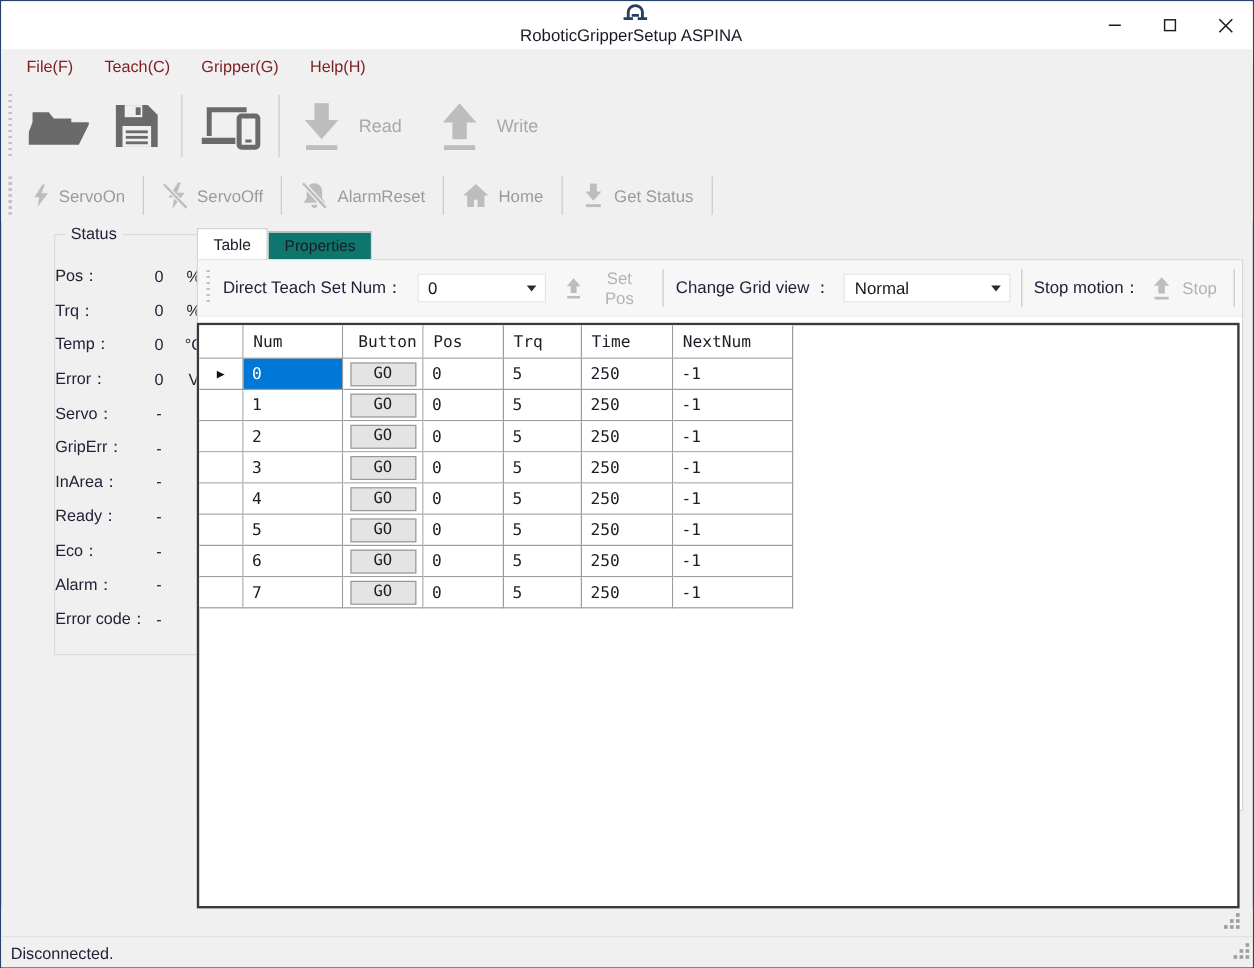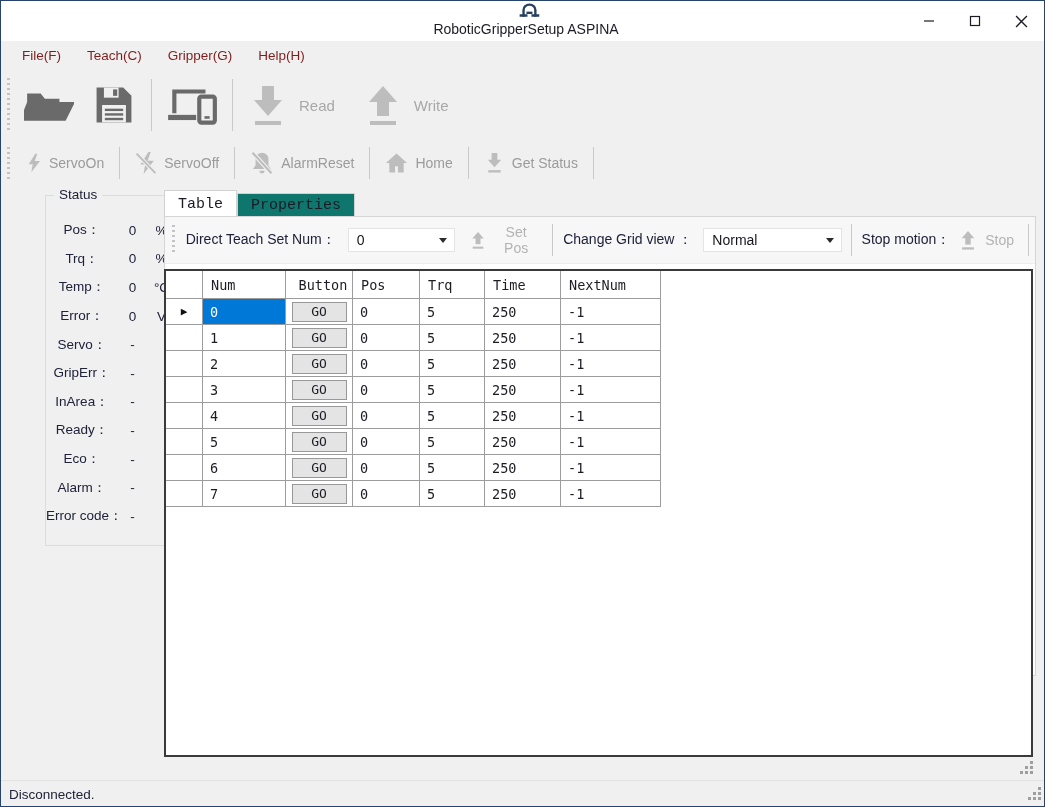--- a/index.html
+++ b/index.html
@@ -33,25 +33,25 @@
   .tb-label-dis { font-size:15px; color:#a8a8a8; }
   .tb2 .tbtn { gap:7px; padding:4px 10px; }
   .tb2-label { font-size:14px; color:#9b9b9b; }
   .icon-dark { color:#6a6a6a; }
   .icon-dis { color:#bdbdbd; }
   
   .statusbox { position:absolute; left:8px; top:194px; width:132px; height:351px; border:1px solid #dcdcdc;margin-left:36px; }
   .statusbox legend, .statusbox .legend { position:absolute; top:-9px; left:8px; background:#f0f0f0; padding:0 5px; font-size:13.5px; color:#20223a; }
   .status-rows { position:absolute; left:0; top:20px; width:100%; }
   .srow { display:flex; align-items:center; height:28.6px; font-size:13.5px; color:#20223a; }
-  .srow .lbl { min-width:72px; text-align:center; white-space:nowrap; }
+  .srow .lbl { min-width:72px; text-align:left; white-space:nowrap; }
   .srow .val { width:34px; text-align:center; }
   .srow .unit { width:34px; text-align:center; }
   
-  .tabstrip { position:absolute; left:163px; top:189px; height:26px; display:flex; align-items:flex-end; font-family:Liberation Mono, monospace; font-size:15px; }
+  .tabstrip { position:absolute; left:163px; top:189px; height:26px; display:flex; align-items:flex-end; font-family:Liberation Sans, sans-serif; font-size:13px; }
   .tab { padding:5px 13px 4px 13px; border:1px solid #d2d2d2; border-bottom:none; color:#1b1b26; }
   .tab.active { background:#ffffff; height:26px; position:relative; z-index:3; }
   .tab.inactive { background:#0f766e; height:23px; padding-top:3px; }
   
   .tabpage { position:absolute; left:163px; top:215px; width:872px; height:460px; background:#ffffff; border:1px solid #d5d5d5; z-index:2; }
   .inner-tb { position:absolute; left:0; top:0; width:100%; height:47px; background:#f7f7f7; border-bottom:1px solid #ededed; display:flex; align-items:center; }
   .inner-tb .grip-v { height:30px; margin:0 7px 0 7px; }
   .itb-label { font-size:14px; color:#20223a; white-space:nowrap; }
   .combo { height:24px; background:#ffffff; border:1px solid #e4e4e4; display:flex; align-items:center; justify-content:space-between; padding:0 7px 0 8px; font-size:14px; color:#16161e; }
   .combo-0 { width:116px; margin-left:12px; }

